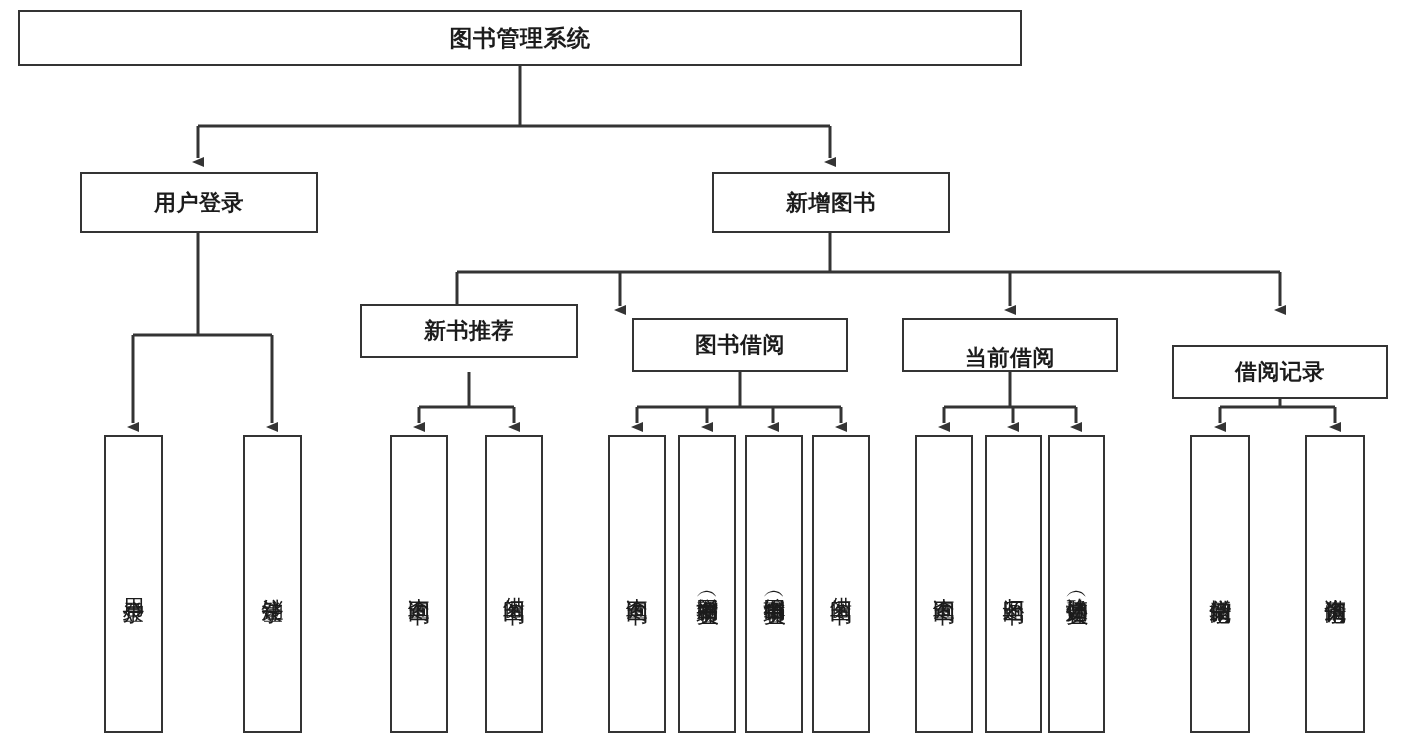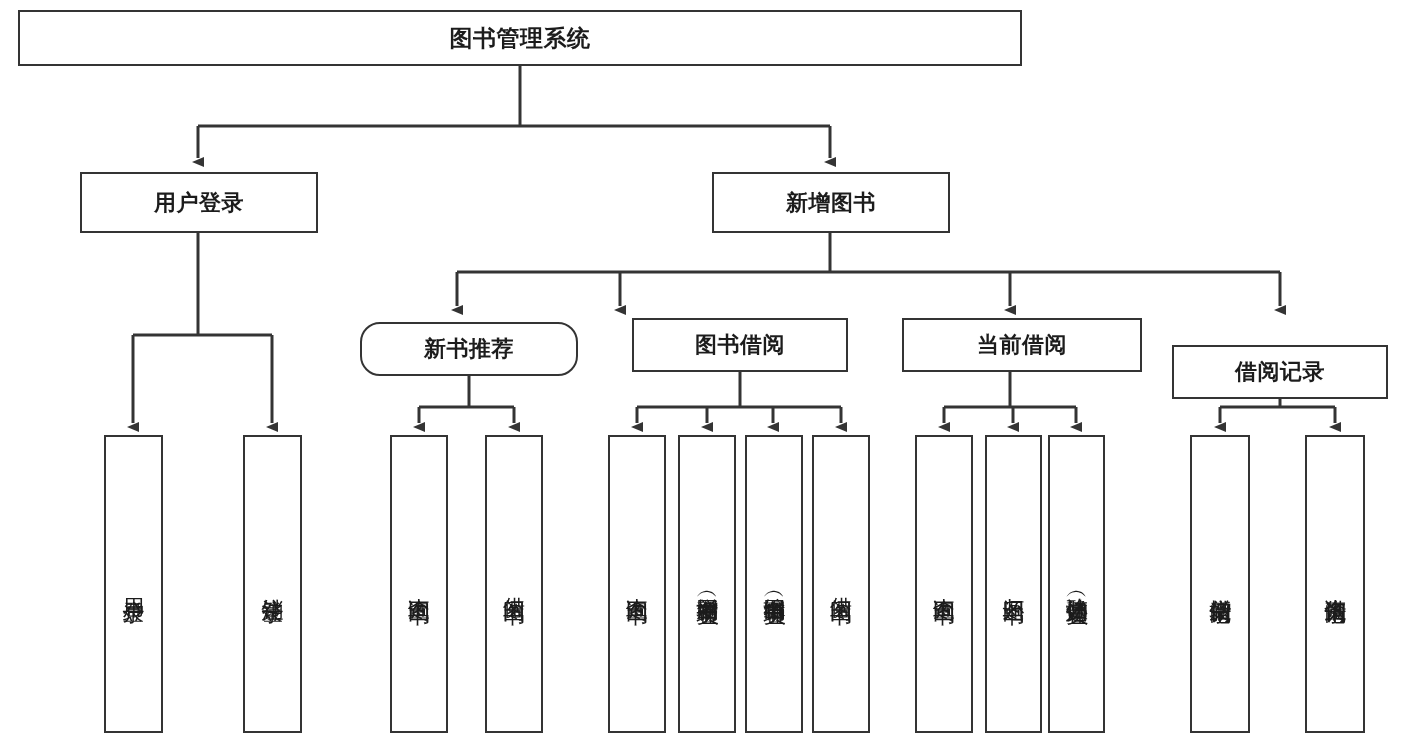--- a/index.html
+++ b/index.html
@@ -140,29 +140,29 @@
   </div>
 
   <div class="node tier2" style="left:80px; top:172px; width:238px; height:61px;">
     <span class="node-label">用户登录</span>
   </div>
 
   <div class="node tier2" style="left:712px; top:172px; width:238px; height:61px;">
     <span class="node-label">新增图书</span>
   </div>
 
-  <div class="node tier3" style="left:360px; top:322px; width:218px; height:54px;border-radius:20px;">
+  <div class="node tier3" style="left:360px; top:304px; width:218px; height:54px;">
     <span class="node-label">新书推荐</span>
   </div>
 
   <div class="node tier3" style="left:632px; top:318px; width:216px; height:54px;">
     <span class="node-label">图书借阅</span>
   </div>
 
-  <div class="node tier3" style="left:902px; top:318px; width:240px; height:54px;">
+  <div class="node tier3" style="left:902px; top:318px; width:216px; height:54px;align-items:flex-end;">
     <span class="node-label">当前借阅</span>
   </div>
 
   <div class="node tier3" style="left:1172px; top:318px; width:216px; height:54px;margin-top:27px;">
     <span class="node-label">借阅记录</span>
   </div>
 
   <div class="leaf" style="left:104px; top:435px; width:59px; height:298px;">
     <span class="leaf-label">用户登录</span>
   </div>

